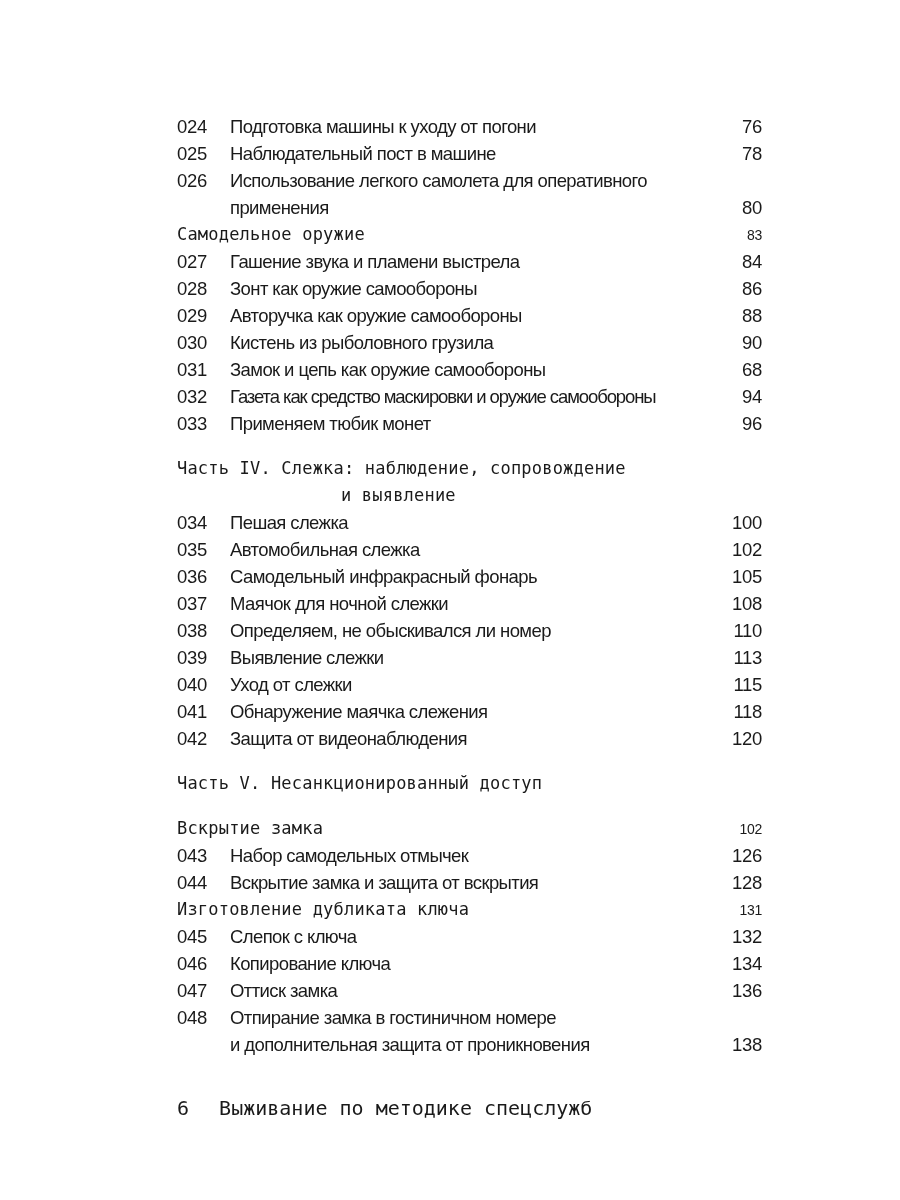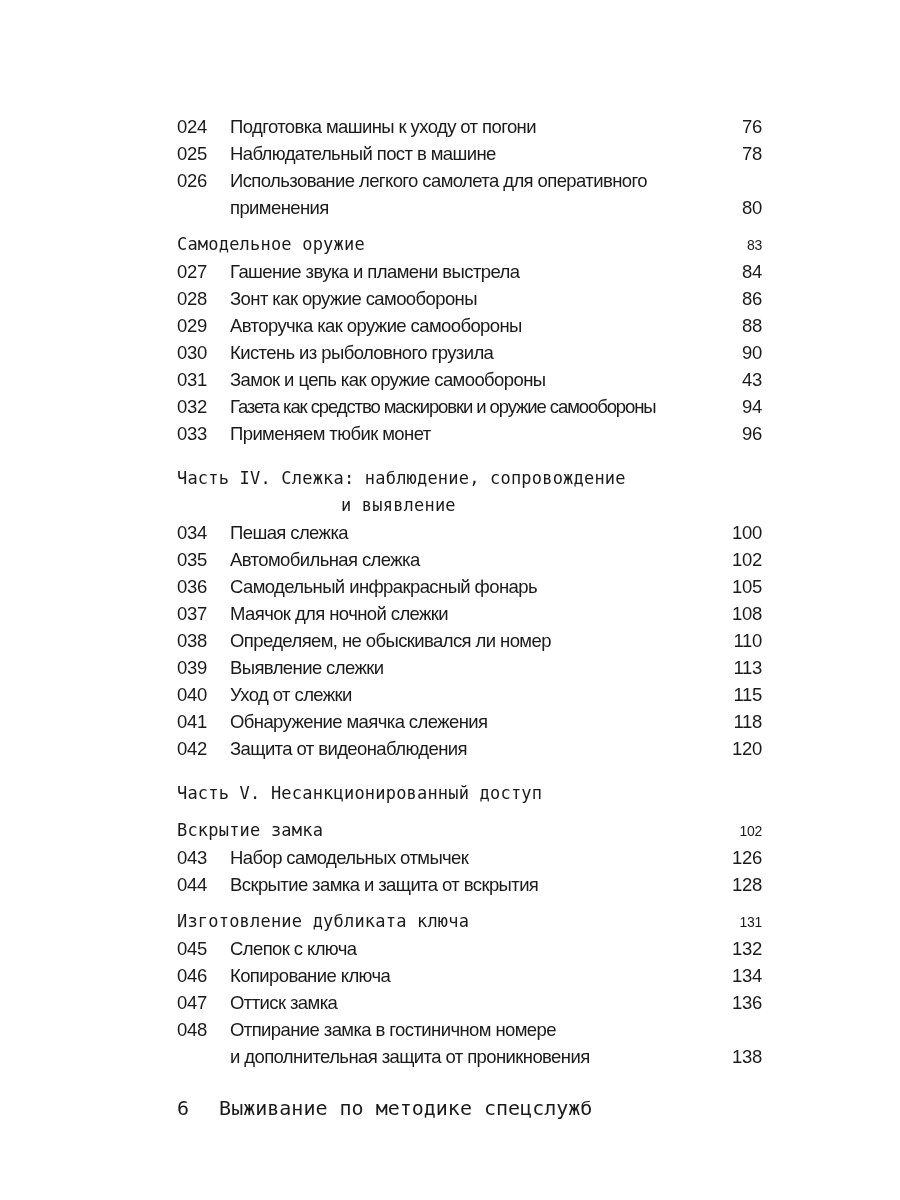--- a/index.html
+++ b/index.html
@@ -45,38 +45,37 @@
     }
     .row.cont .title { padding-left: 53px; }
     .section {
       display: flex;
       align-items: baseline;
       font-family: "DejaVu Sans Mono", monospace;
       font-size: 17px;
       line-height: 27px;
       height: 27px;
       white-space: nowrap;
-      margin-top: 10px;
     }
     .section .title { flex: 1 1 auto; letter-spacing: 0.2px; }
     .section .page-no {
       font-family: Liberation Sans, sans-serif;
       font-size: 14px;
       letter-spacing: -0.3px;
     }
     .part {
       font-family: "DejaVu Sans Mono", monospace;
       font-size: 17px;
       line-height: 27px;
       white-space: nowrap;
       margin-top: 18px;
       letter-spacing: 0.2px;
     }
     .part .line2 { padding-left: 164px; display: block; }
-    .part-single { margin-bottom: 10px; }
+    .part-single { margin-bottom: 18px; }
     .footer {
       position: absolute;
       left: 177px;
       top: 1096px;
       font-family: "DejaVu Sans Mono", monospace;
       font-size: 20px;
       white-space: nowrap;
     }
     .footer .fnum { margin-right: 18px; }
   </style>
@@ -125,21 +124,21 @@
     <span class="page-no">88</span>
   </div>
   <div class="row">
     <span class="num">030</span>
     <span class="title">Кистень из рыболовного грузила</span>
     <span class="page-no">90</span>
   </div>
   <div class="row">
     <span class="num">031</span>
     <span class="title">Замок и цепь как оружие самообороны</span>
-    <span class="page-no">43</span>
+    <span class="page-no">68</span>
   </div>
   <div class="row">
     <span class="num">032</span>
     <span class="title" style="letter-spacing:-1.1px">Газета как средство маскировки и оружие самообороны</span>
     <span class="page-no">94</span>
   </div>
   <div class="row">
     <span class="num">033</span>
     <span class="title">Применяем тюбик монет</span>
     <span class="page-no">96</span>

